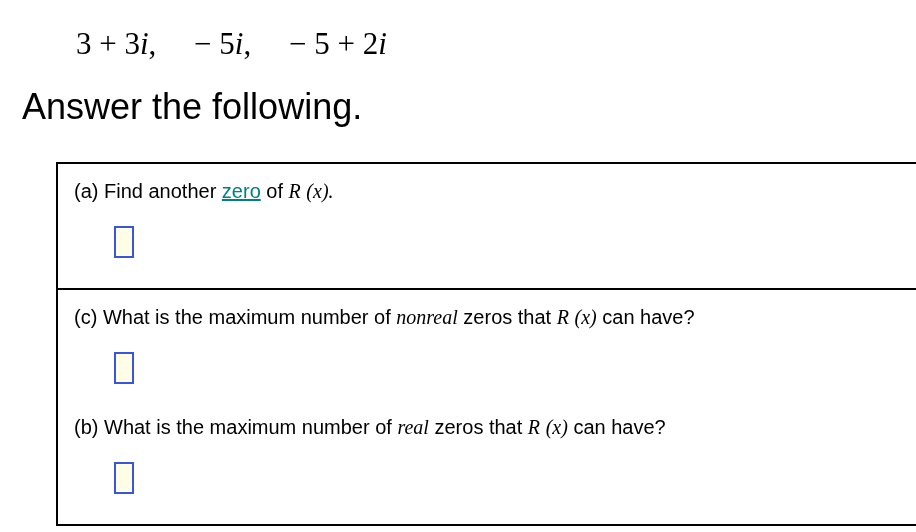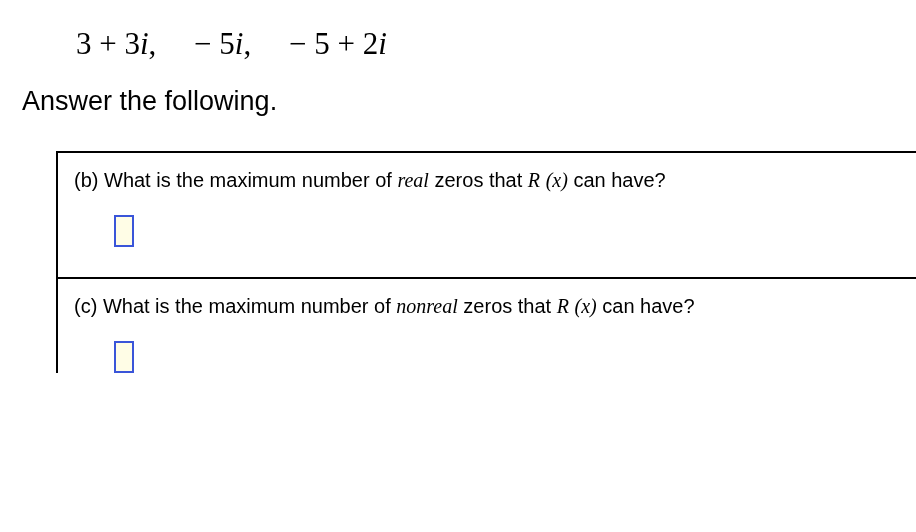--- a/index.html
+++ b/index.html
@@ -14,21 +14,21 @@
     overflow: hidden;
   }
   .zeros-line {
     font-family: "Times New Roman", serif;
     font-size: 31px;
     padding: 26px 0 0 76px;
   }
   .zeros-line .comma { margin-right: 30px; }
   .instruction {
     font-family: Verdana, Arial, sans-serif;
-    font-size: 27px;
+    font-size: 36px;
     padding: 24px 0 0 22px;
   }
   .table-wrap {
     margin: 34px 0 0 56px;
     border-top: 2px solid #000;
     border-left: 2px solid #000;
   }
   .row {
     border-bottom: 2px solid #000;
     padding: 14px 16px 14px 16px;
@@ -70,32 +70,40 @@
 <div class="zeros-line">
   <span>3 + 3</span><span class="mathit">i</span><span class="comma">,</span>
   <span>− 5</span><span class="mathit">i</span><span class="comma">,</span>
   <span>− 5 + 2</span><span class="mathit">i</span>
 </div>
 
 <div class="instruction">Answer the following.</div>
 
 <div class="table-wrap">
 
-
   <div class="row">
     <div class="prompt">
-      <span>(b) What is the maximum number of </span><span class="mathit">real</span><span> zeros that </span><span class="mathfn">R</span> <span class="mathfn">(x)</span><span> can have?</span>
+      <span>(a) Find another </span><span class="link-term">zero</span><span> of </span><span class="mathfn">R</span> <span class="mathfn">(x).</span><span></span>
     </div>
     <div class="input-slot">
       <span class="input-box" role="textbox" tabindex="0"></span>
     </div>
   </div>
 
   <div class="row last">
     <div class="prompt">
       <span>(c) What is the maximum number of </span><span class="mathit">nonreal</span><span> zeros that </span><span class="mathfn">R</span> <span class="mathfn">(x)</span><span> can have?</span>
     </div>
     <div class="input-slot">
       <span class="input-box" role="textbox" tabindex="0"></span>
     </div>
   </div>
 
+  <div class="row">
+    <div class="prompt">
+      <span>(b) What is the maximum number of </span><span class="mathit">real</span><span> zeros that </span><span class="mathfn">R</span> <span class="mathfn">(x)</span><span> can have?</span>
+    </div>
+    <div class="input-slot">
+      <span class="input-box" role="textbox" tabindex="0"></span>
+    </div>
+  </div>
+
 </div>
 
 </body></html>

